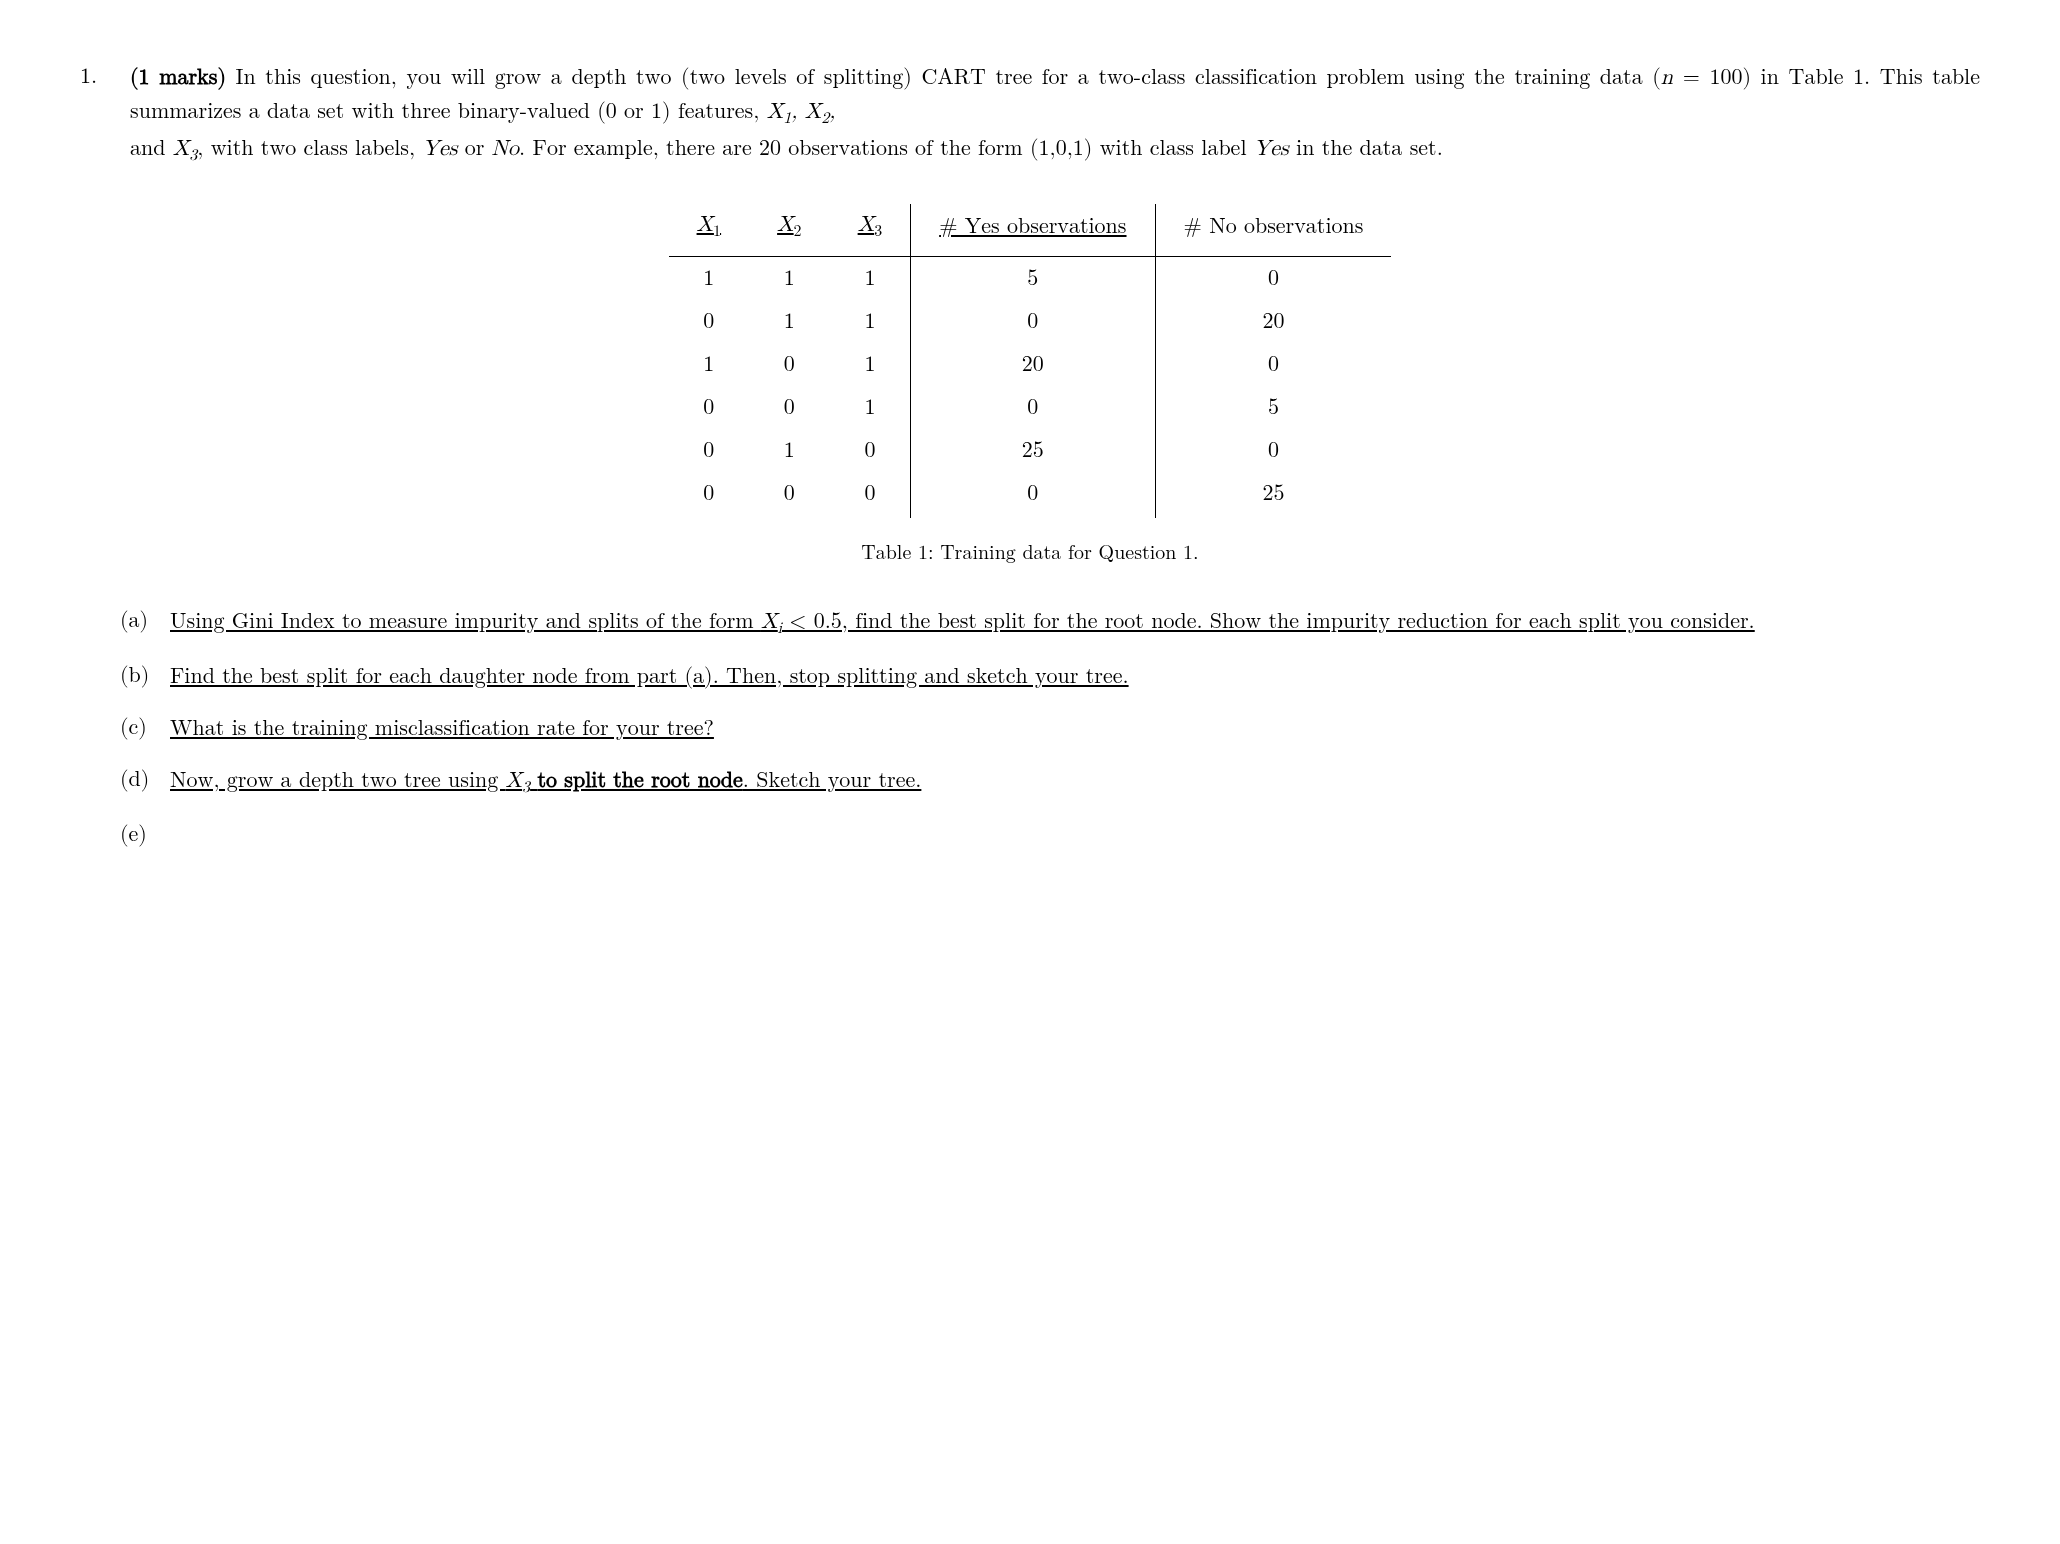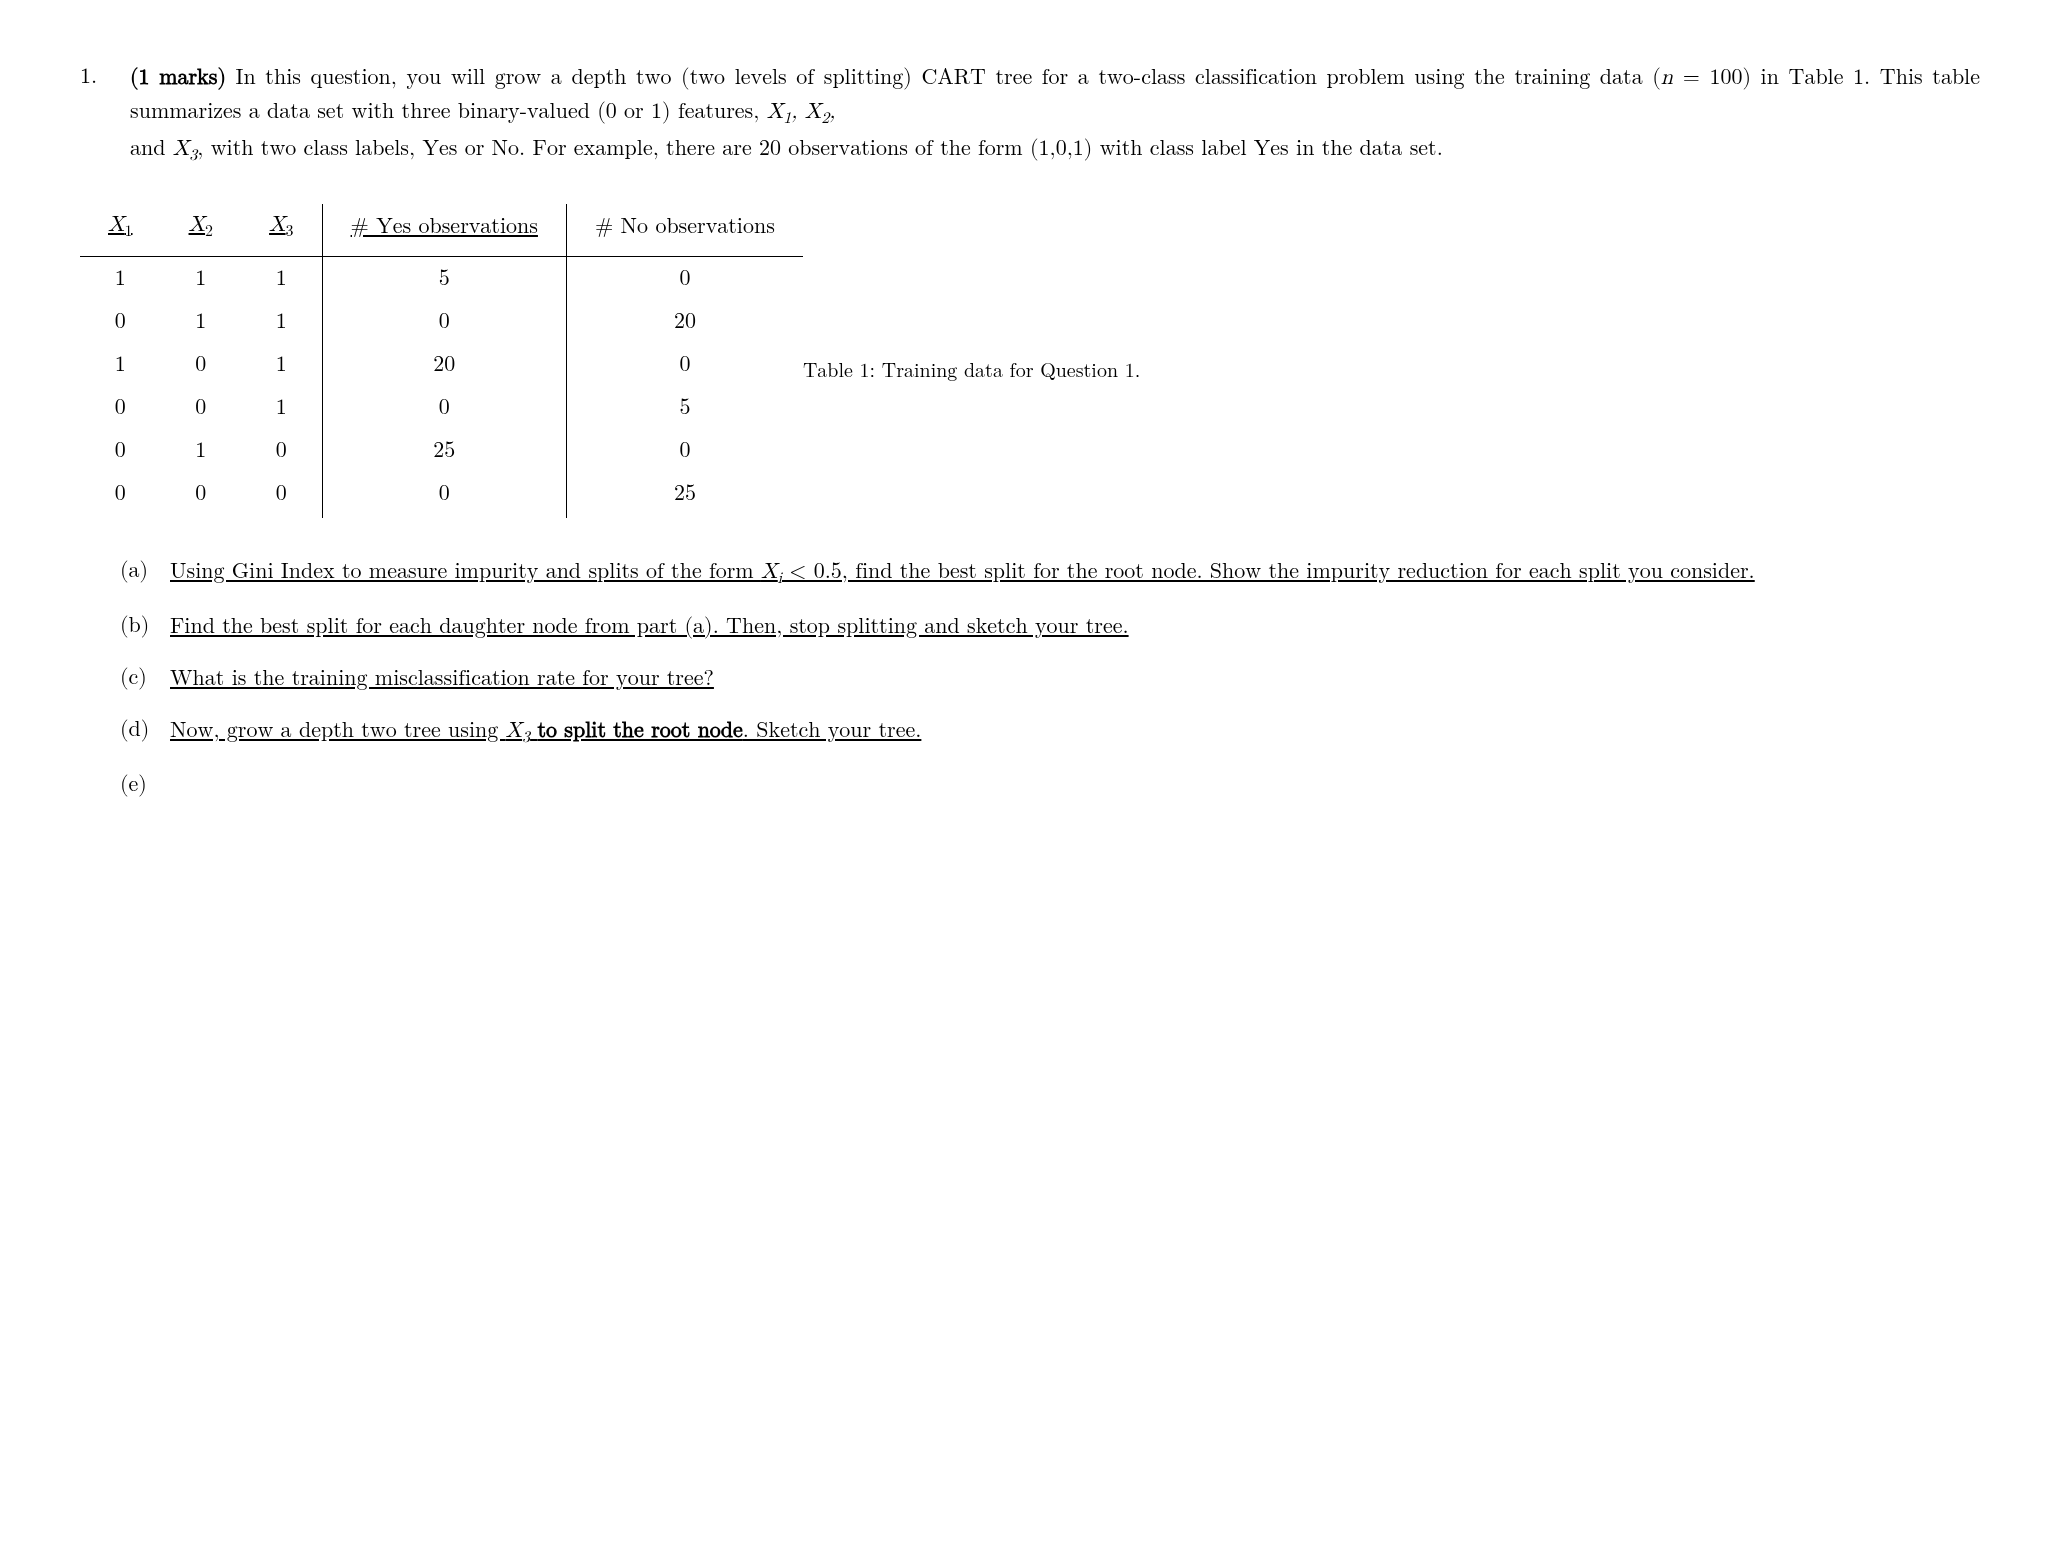--- a/index.html
+++ b/index.html
@@ -37,27 +37,28 @@
       font-size: 22px;
       line-height: 1.55;
       text-align: justify;
     }
 
     .bold {
       font-weight: bold;
     }
 
     .italic {
+      font-style: italic;
       margin-top: 40px;
     }
 
     
     .table-section {
       display: flex;
-      flex-direction: row;
+      flex-direction: column;
       align-items: center;
       margin: 36px 0 20px 0;
     }
 
     .data-table {
       border-collapse: collapse;
       font-size: 22px;
     }
 
     .data-table thead tr th {

